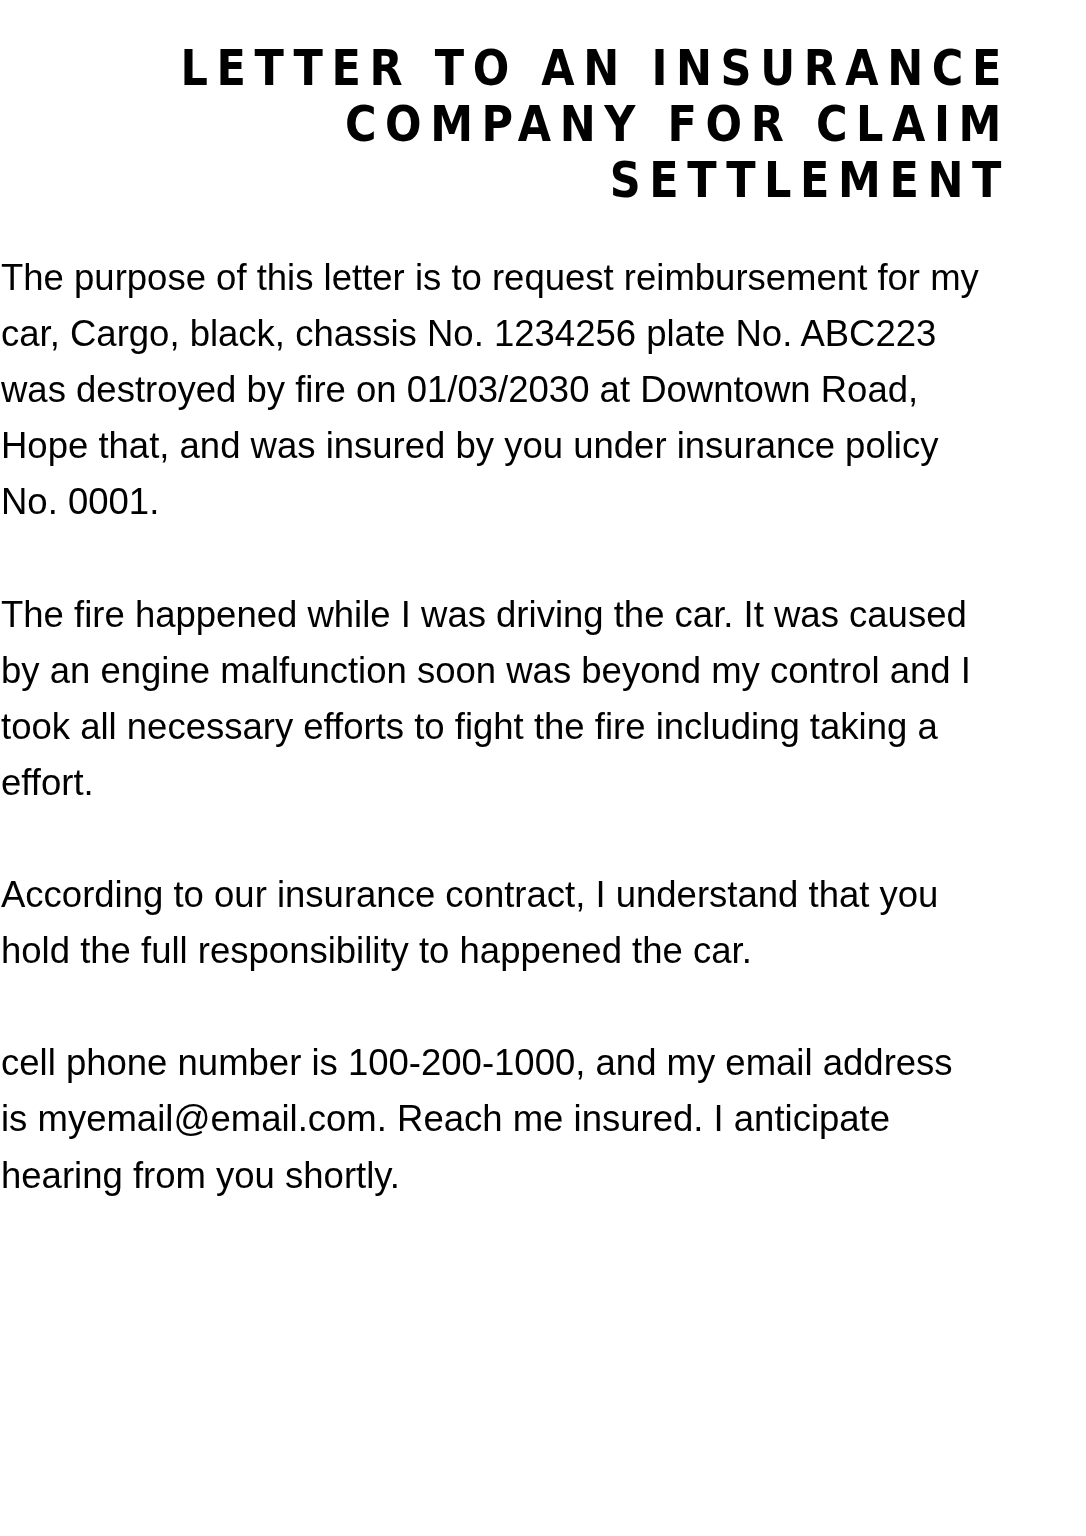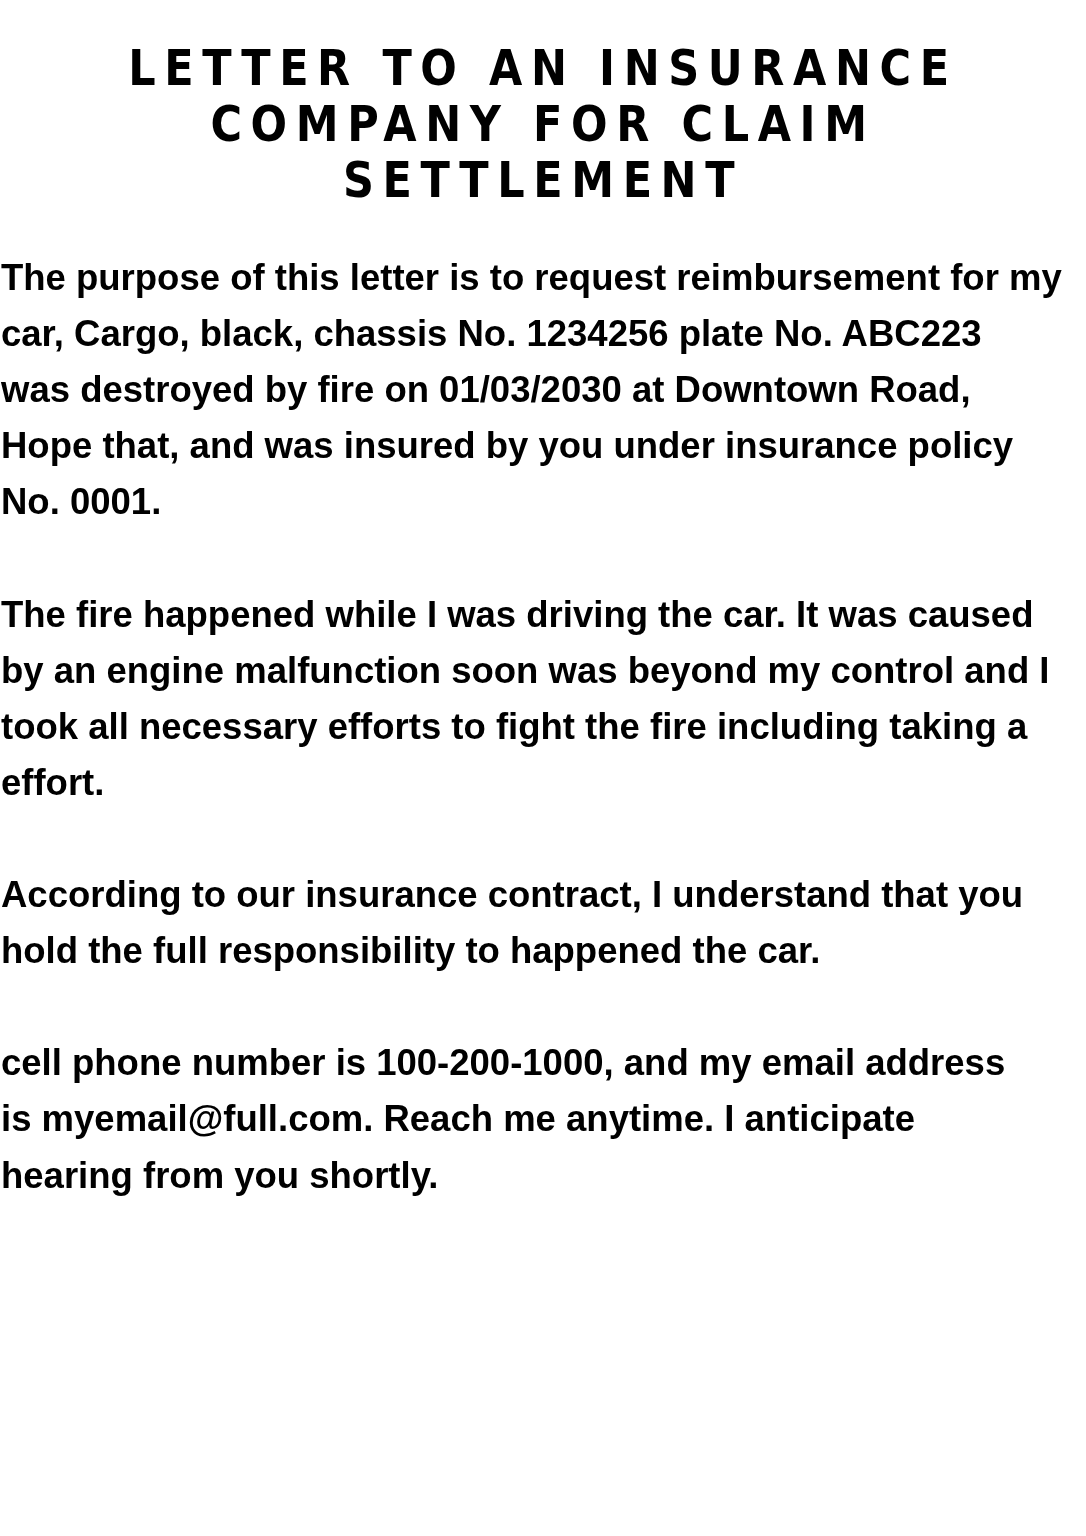--- a/index.html
+++ b/index.html
@@ -12,21 +12,21 @@
       height: 1536px;
       overflow: hidden;
       position: relative;
       color: #000000;
     }
     .title {
       position: absolute;
       left: 0;
       top: 40px;
       width: 1086px;
-      text-align: center;
+      text-align: right;
       font-family: "DejaVu Sans", sans-serif;
       font-weight: bold;
       font-size: 50px;
       line-height: 56px;
       letter-spacing: 10px;
     }
     .title-line {
       display: block;
       white-space: nowrap;
       transform: scaleX(0.86);
@@ -40,21 +40,20 @@
       font-family: "Liberation Sans", sans-serif;
       font-size: 36.5px;
       line-height: 56.1px;
     }
     .para {
       margin: 0 0 56.1px 0;
     }
     .line {
       display: block;
       white-space: nowrap;
-      font-weight: bold;
     }
   </style>
 </head>
 <body>
 
 <h1 class="title" style="margin:0;">
   <span class="title-line">LETTER TO AN INSURANCE</span>
   <span class="title-line">COMPANY FOR CLAIM</span>
   <span class="title-line">SETTLEMENT</span>
 </h1>
@@ -72,16 +71,16 @@
     <span class="line">by an engine malfunction soon was beyond my control and I</span>
     <span class="line">took all necessary efforts to fight the fire including taking a</span>
     <span class="line">effort.</span>
   </p>
   <p class="para">
     <span class="line">According to our insurance contract, I understand that you</span>
     <span class="line">hold the full responsibility to happened the car.</span>
   </p>
   <p class="para">
     <span class="line">cell phone number is 100-200-1000, and my email address</span>
-    <span class="line">is myemail@full.com. Reach me anytime. I anticipate</span>
+    <span class="line">is myemail@email.com. Reach me insured. I anticipate</span>
     <span class="line">hearing from you shortly.</span>
   </p>
 </div>
 
 </body></html>

